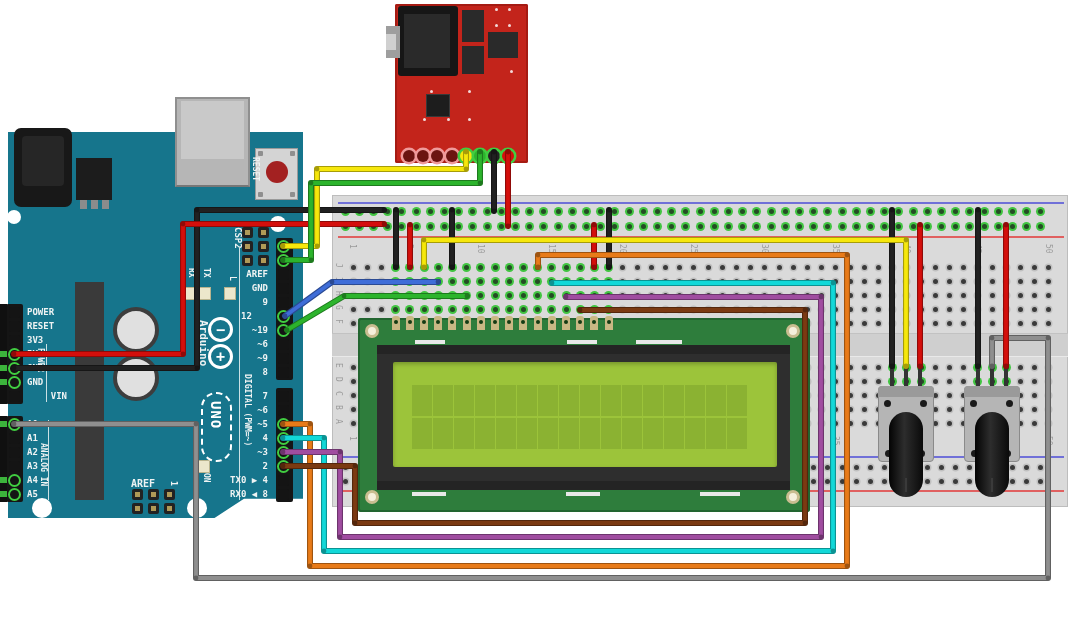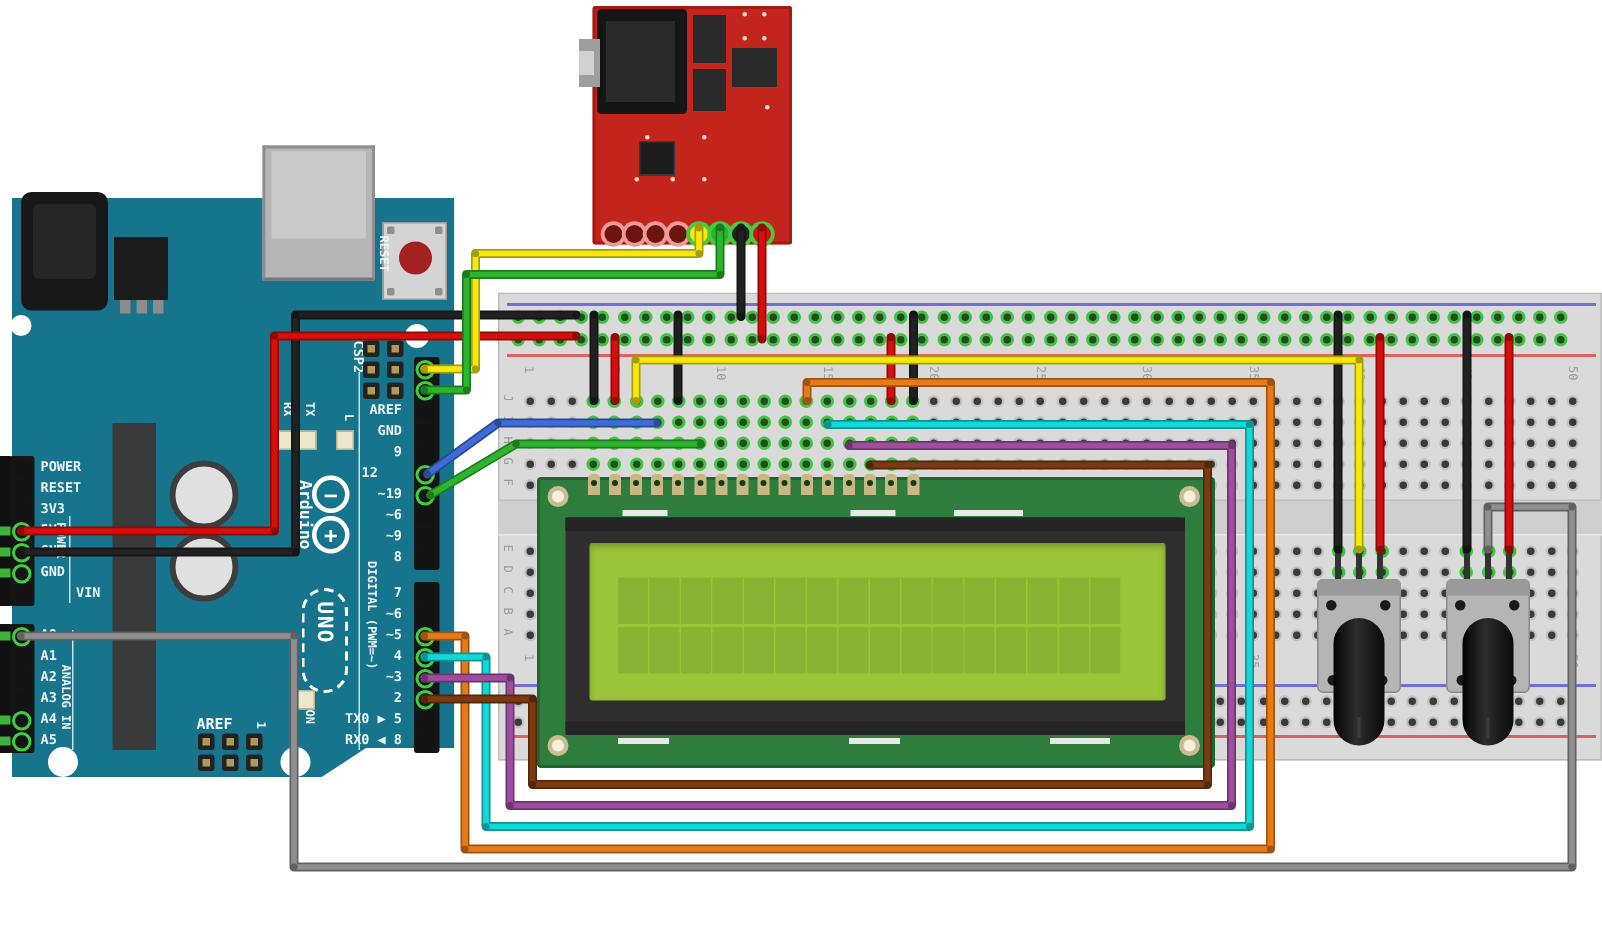--- a/index.html
+++ b/index.html
@@ -918,21 +918,21 @@
       <div class="apin" style="left: 277.5px; top: 432.5px;"></div>
       <div class="apin-ring" style="left: 276.5px; top: 431.5px;"></div>
       <span class="plabel" style="position: absolute; left: 218px; top: 433px; width: 50px; text-align: right;">4</span>
       <div class="apin" style="left: 277.5px; top: 446.5px;"></div>
       <div class="apin-ring" style="left: 276.5px; top: 445.5px;"></div>
       <span class="plabel" style="position: absolute; left: 218px; top: 447px; width: 50px; text-align: right;">~3</span>
       <div class="apin" style="left: 277.5px; top: 460.5px;"></div>
       <div class="apin-ring" style="left: 276.5px; top: 459.5px;"></div>
       <span class="plabel" style="position: absolute; left: 218px; top: 461px; width: 50px; text-align: right;">2</span>
       <div class="apin" style="left: 277.5px; top: 474.5px;"></div>
-      <span class="plabel" style="position: absolute; left: 218px; top: 475px; width: 50px; text-align: right;">TX0 ▶ 5</span>
+      <span class="plabel" style="position: absolute; left: 218px; top: 475px; width: 50px; text-align: right;">TX0 ▶ 4</span>
       <div class="apin" style="left: 277.5px; top: 488.5px;"></div>
       <span class="plabel" style="position: absolute; left: 218px; top: 489px; width: 50px; text-align: right;">RX0 ◀ 8</span>
       <div class="apin" style="left: 8.5px; top: 306.5px;"></div>
       <span class="plabel" style="position: absolute; left: 27px; top: 307px; width: 40px; text-align: left;">POWER</span>
       <div class="apin" style="left: 8.5px; top: 320.5px;"></div>
       <span class="plabel" style="position: absolute; left: 27px; top: 321px; width: 40px; text-align: left;">RESET</span>
       <div class="apin" style="left: 8.5px; top: 334.5px;"></div>
       <span class="plabel" style="position: absolute; left: 27px; top: 335px; width: 40px; text-align: left;">3V3</span>
       <div class="apin" style="left: 8.5px; top: 348.5px;"></div>
       <div class="apin-ring" style="left: 7.5px; top: 347.5px;"></div>

